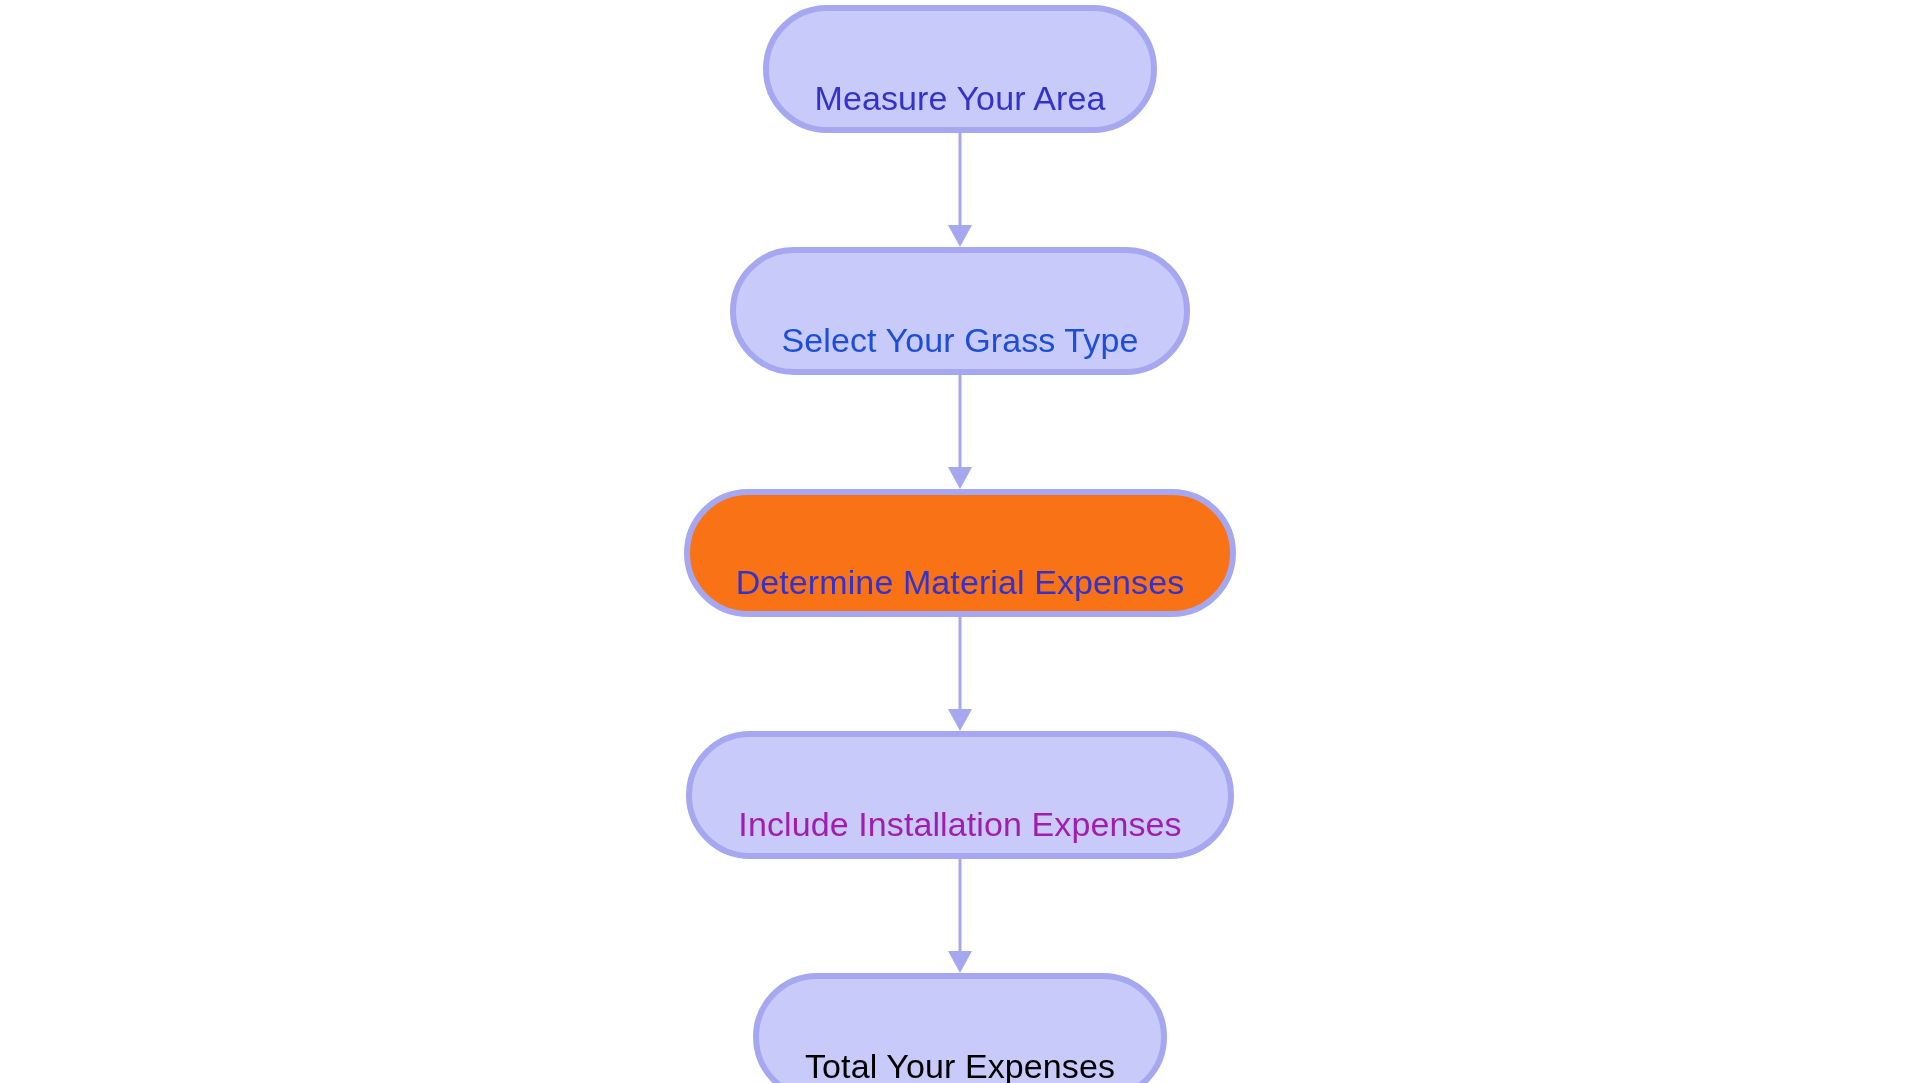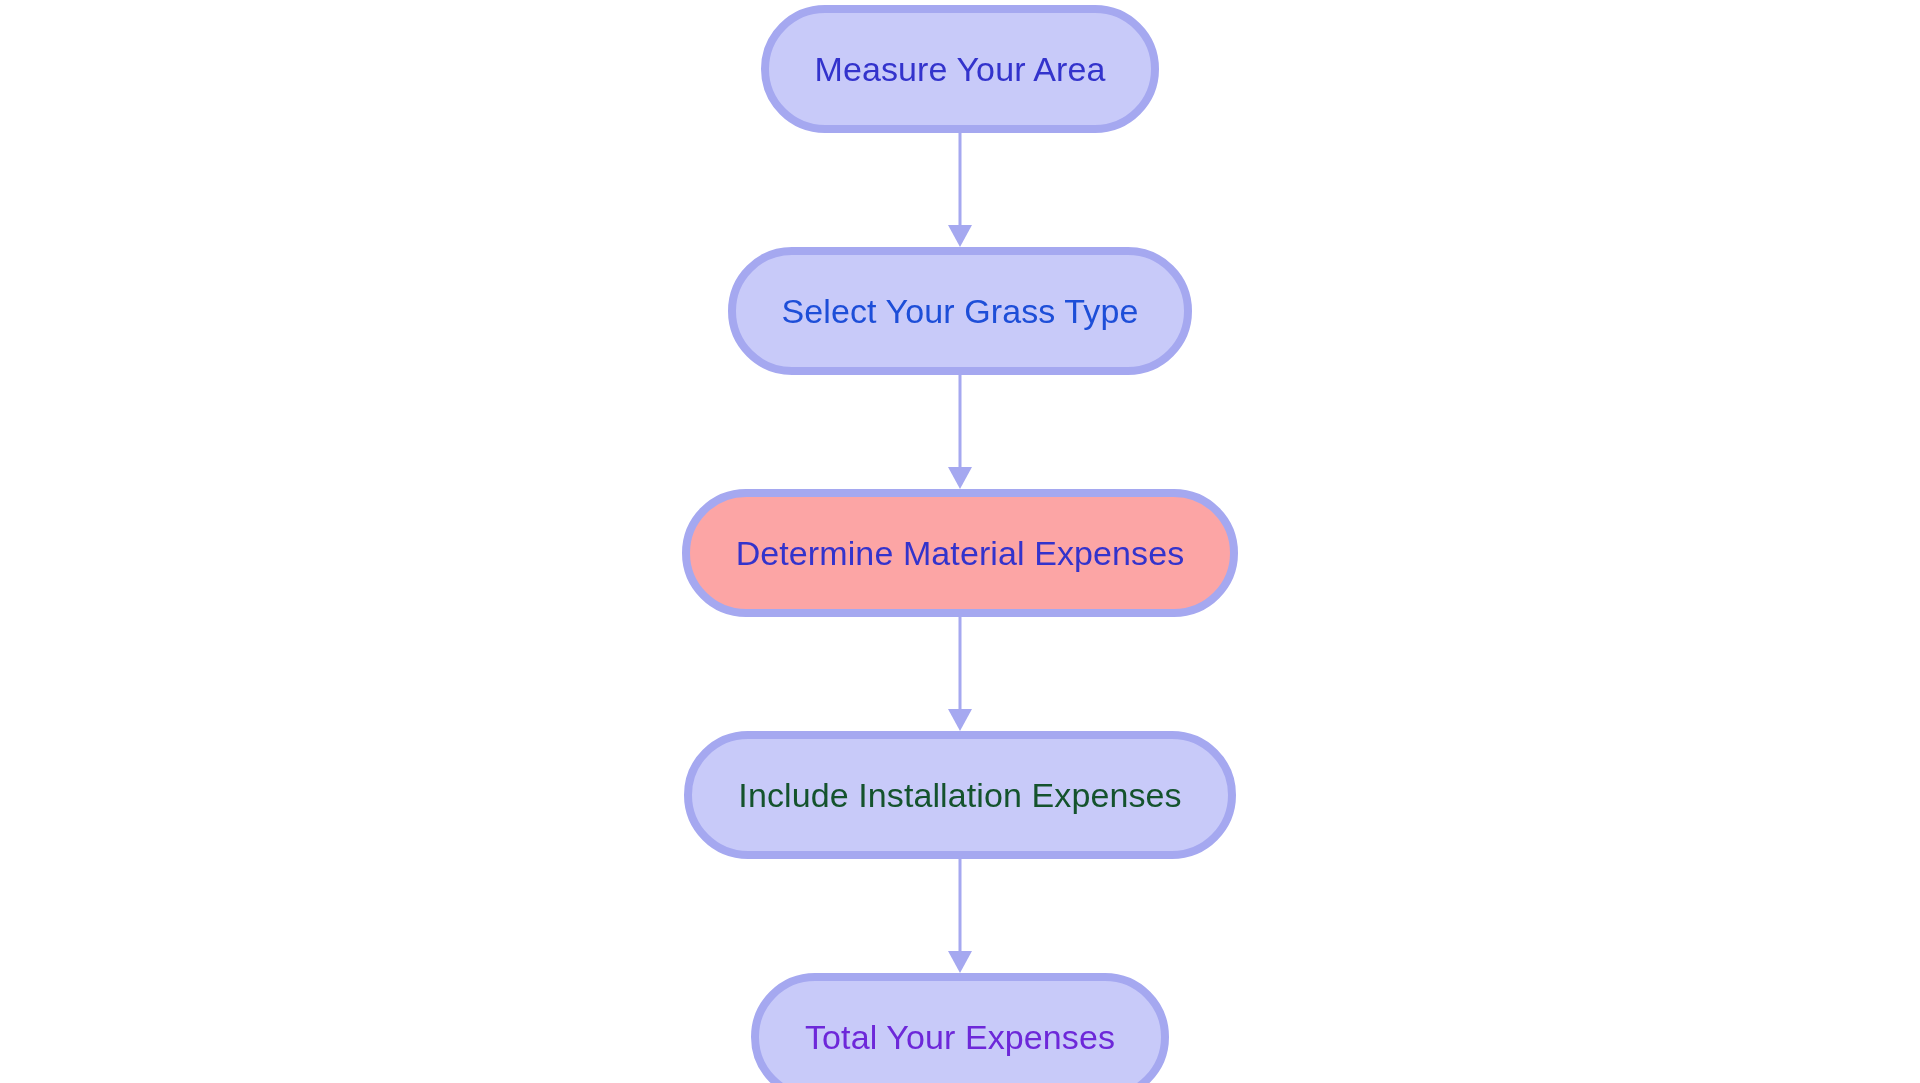--- a/index.html
+++ b/index.html
@@ -31,24 +31,24 @@
     display: flex;
     flex-direction: column;
     align-items: center;
     justify-content: flex-start;
   }
 
   .node {
     box-sizing: border-box;
     height: 128px;
     display: flex;
-    align-items: center;
+    align-items: flex-end;
     justify-content: center;
     background: #c8caf9;
-    border: 8px solid #15803d;
+    border: 6px solid #15803d;
     border-radius: 64px;
     padding: 12px 46px;
     flex: 0 0 auto;
   }
 
   .node-label {
     color: #3333cc;
     font-size: 34px;
     font-weight: 400;
     line-height: 1;
@@ -107,36 +107,36 @@
 
     <div class="node" style="background: rgb(200, 202, 249); border-color: rgb(165, 168, 240);">
       <span class="node-label" style="color: #1d4ed8;">Select Your Grass Type</span>
     </div>
 
     <div class="connector">
       <div class="stem" style="background: rgb(165, 168, 240);"></div>
       <div class="arrowhead" style="border-top-color: rgb(165, 168, 240);"></div>
     </div>
 
-    <div class="node" style="background: #fca5a5; border-color: rgb(165, 168, 240);">
+    <div class="node" style="background: #f97316; border-color: rgb(165, 168, 240);">
       <span class="node-label" style="color: rgb(51, 51, 204);">Determine Material Expenses</span>
     </div>
 
     <div class="connector">
       <div class="stem" style="background: rgb(165, 168, 240);"></div>
       <div class="arrowhead" style="border-top-color: rgb(165, 168, 240);"></div>
     </div>
 
     <div class="node" style="background: rgb(200, 202, 249); border-color: rgb(165, 168, 240);">
-      <span class="node-label" style="color: #14532d;">Include Installation Expenses</span>
+      <span class="node-label" style="color: #a21caf;">Include Installation Expenses</span>
     </div>
 
     <div class="connector">
       <div class="stem" style="background: rgb(165, 168, 240);"></div>
       <div class="arrowhead" style="border-top-color: rgb(165, 168, 240);"></div>
     </div>
 
     <div class="node" style="background: rgb(200, 202, 249); border-color: rgb(165, 168, 240);">
-      <span class="node-label" style="color: #6d28d9;">Total Your Expenses</span>
+      <span class="node-label" style="color: #000000;">Total Your Expenses</span>
     </div>
 
   </div>
 </div>
 
 </body></html>

